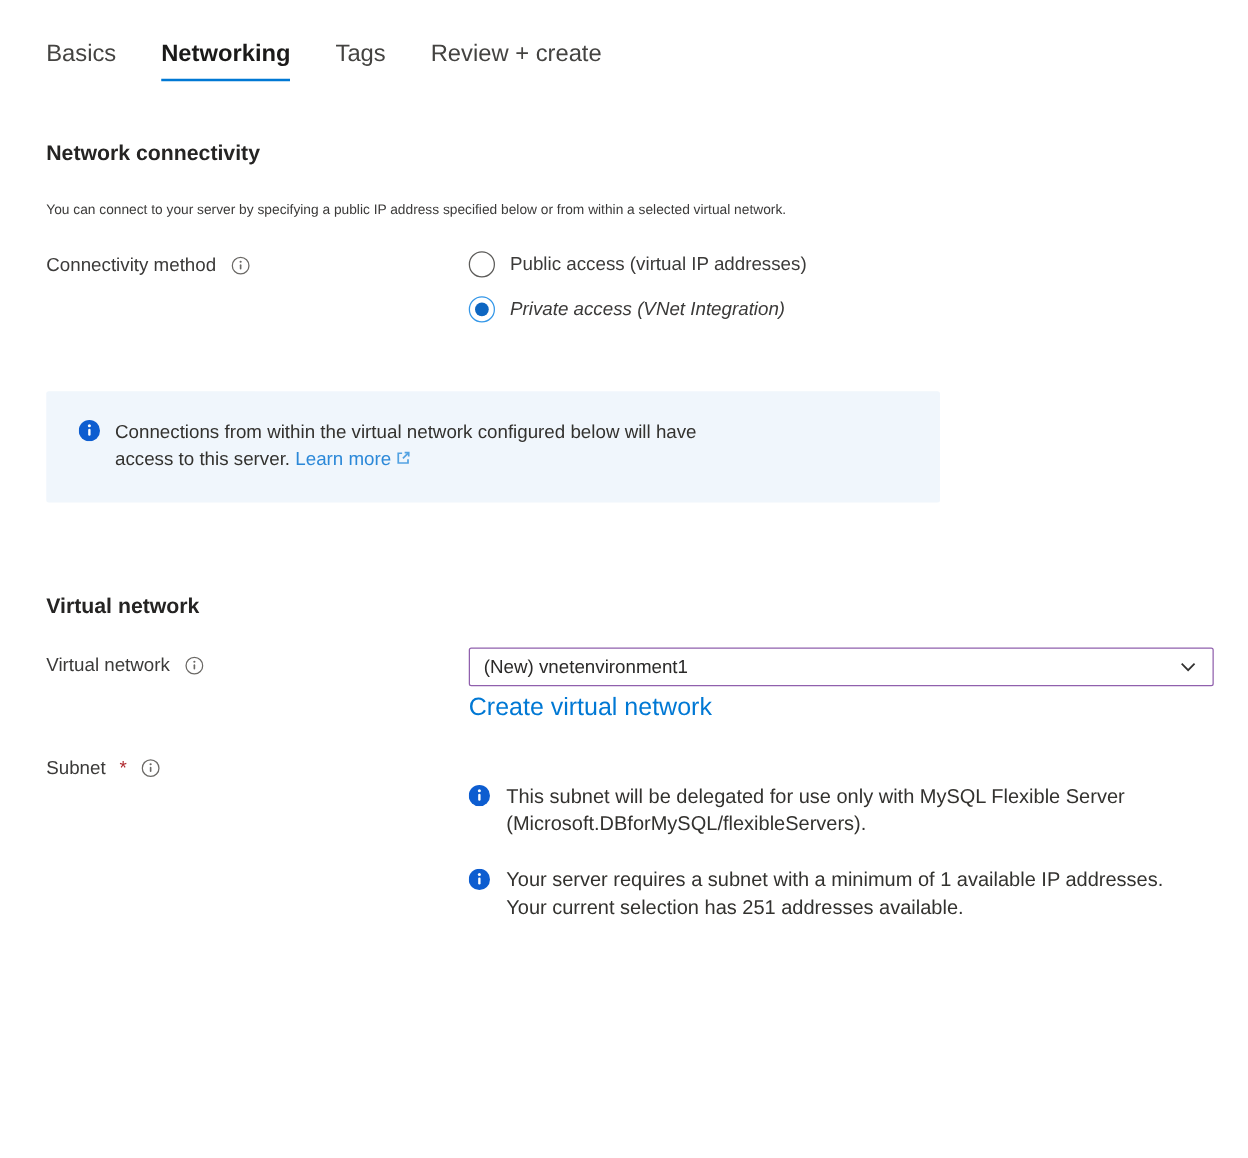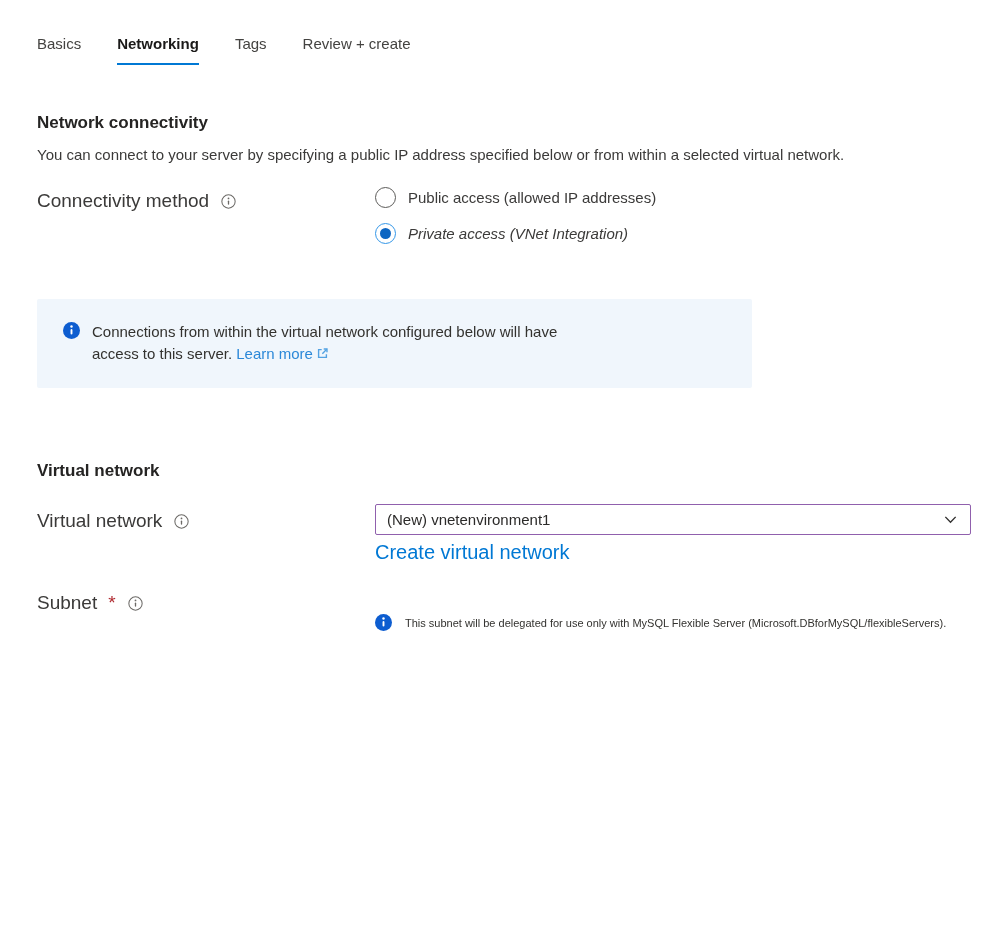--- a/index.html
+++ b/index.html
@@ -8,41 +8,41 @@
     width:998px; height:926px; overflow:hidden;
     font-family:"Liberation Sans","DejaVu Sans",sans-serif;
     color:#3b3a39;
     -webkit-font-smoothing:antialiased;
   }
   .page { padding:34px 27px 0 37px; }
 
   
   .tabs { display:flex; align-items:flex-start; gap:36px; }
   .tab {
-    font-size:15px; color:#444341; padding-bottom:9px; cursor:pointer;
+    font-size:19px; color:#444341; padding-bottom:9px; cursor:pointer;
     border-bottom:2px solid transparent; line-height:20px;
   }
   .tab.active {
     color:#1b1a19; font-weight:bold; border-bottom:2px solid #0078d4;
   }
 
   
   .intro { margin-top:24px; font-size:15px; line-height:20px; }
   h2.section-heading {
     margin-top:47px; font-size:17px; font-weight:600; color:#252423; line-height:22px;
   }
   p.section-desc {
-    margin-top:9px; font-size:15px; line-height:23px; max-width:938px;
+    margin-top:23px; font-size:11px; line-height:23px; max-width:938px;
   }
 
   
   .form-row { display:flex; align-items:flex-start; }
   .label-col {
     width:338px; flex-shrink:0; display:flex; align-items:center; gap:9px;
-    font-size:19px; color:#3b3a39; padding-top:6px;
+    font-size:15px; color:#3b3a39; padding-top:6px;
   }
   .control-col { flex:1 1 auto; min-width:0; }
   .required { color:#b02a30; margin-left:2px; }
   .info-outline-icon { display:inline-flex; flex-shrink:0; margin-left:3px; }
 
   .connectivity-row { margin-top:21px; }
   .connectivity-row .label-col { padding-top:3px; }
 
   
   .radio-row { display:flex; align-items:center; gap:12px; cursor:pointer; }
@@ -87,21 +87,21 @@
   .create-link {
     display:inline-block; margin-top:8px; font-size:20px; color:#0078d4;
     cursor:pointer; line-height:18px;
   }
 
   
   .subnet-notes { margin-top:27px; }
   .info-note { display:flex; gap:13px; align-items:flex-start; }
   .info-note + .info-note { margin-top:24px; }
   .info-note .note-text {
-    font-size:11px; line-height:21.5px; color:#33322f; max-width:562px;
+    font-size:16px; line-height:21.5px; color:#33322f; max-width:562px;
   }
   .filled-info-icon { flex-shrink:0; margin-top:1px; display:flex; }
 </style>
 </head>
 <body>
 
 <div class="page">
 
   <div class="tabs">
     <div class="tab">Basics</div>
@@ -121,21 +121,21 @@
         <svg width="15" height="15" viewBox="0 0 16 16">
             <circle cx="8" cy="8" r="7.1" fill="none" stroke="#6b6966" stroke-width="1.1"></circle>
             <rect x="7.3" y="6.9" width="1.4" height="4.5" rx="0.7" fill="#6b6966"></rect>
             <circle cx="8" cy="4.7" r="0.95" fill="#6b6966"></circle>
           </svg>
       </span>
     </div>
     <div class="control-col">
       <div class="radio-row">
         <span class="radio"></span>
-        <span class="radio-label">Public access (allowed IP addresses)</span>
+        <span class="radio-label">Public access (virtual IP addresses)</span>
       </div>
       <div class="radio-row">
         <span class="radio checked"></span>
         <span class="radio-label">Private access (VNet Integration)</span>
       </div>
     </div>
   </div>
 
   <div class="info-banner">
     <span class="filled-info-icon">
@@ -199,17 +199,27 @@
         <div class="info-note">
           <span class="filled-info-icon">
             <svg width="17" height="17" viewBox="0 0 16 16">
                 <circle cx="8" cy="8" r="8" fill="#0d5dd0"></circle>
                 <rect x="7.1" y="6.6" width="1.8" height="5.2" rx="0.9" fill="#ffffff"></rect>
                 <circle cx="8" cy="4.3" r="1.15" fill="#ffffff"></circle>
               </svg>
           </span>
           <div class="note-text">This subnet will be delegated for use only with MySQL Flexible Server (Microsoft.DBforMySQL/flexibleServers).</div>
         </div>
+        <div class="info-note">
+          <span class="filled-info-icon">
+            <svg width="17" height="17" viewBox="0 0 16 16">
+                <circle cx="8" cy="8" r="8" fill="#0d5dd0"></circle>
+                <rect x="7.1" y="6.6" width="1.8" height="5.2" rx="0.9" fill="#ffffff"></rect>
+                <circle cx="8" cy="4.3" r="1.15" fill="#ffffff"></circle>
+              </svg>
+          </span>
+          <div class="note-text">Your server requires a subnet with a minimum of 1 available IP addresses. Your current selection has 251 addresses available.</div>
+        </div>
       </div>
     </div>
   </div>
 
 </div>
 
 </body></html>

